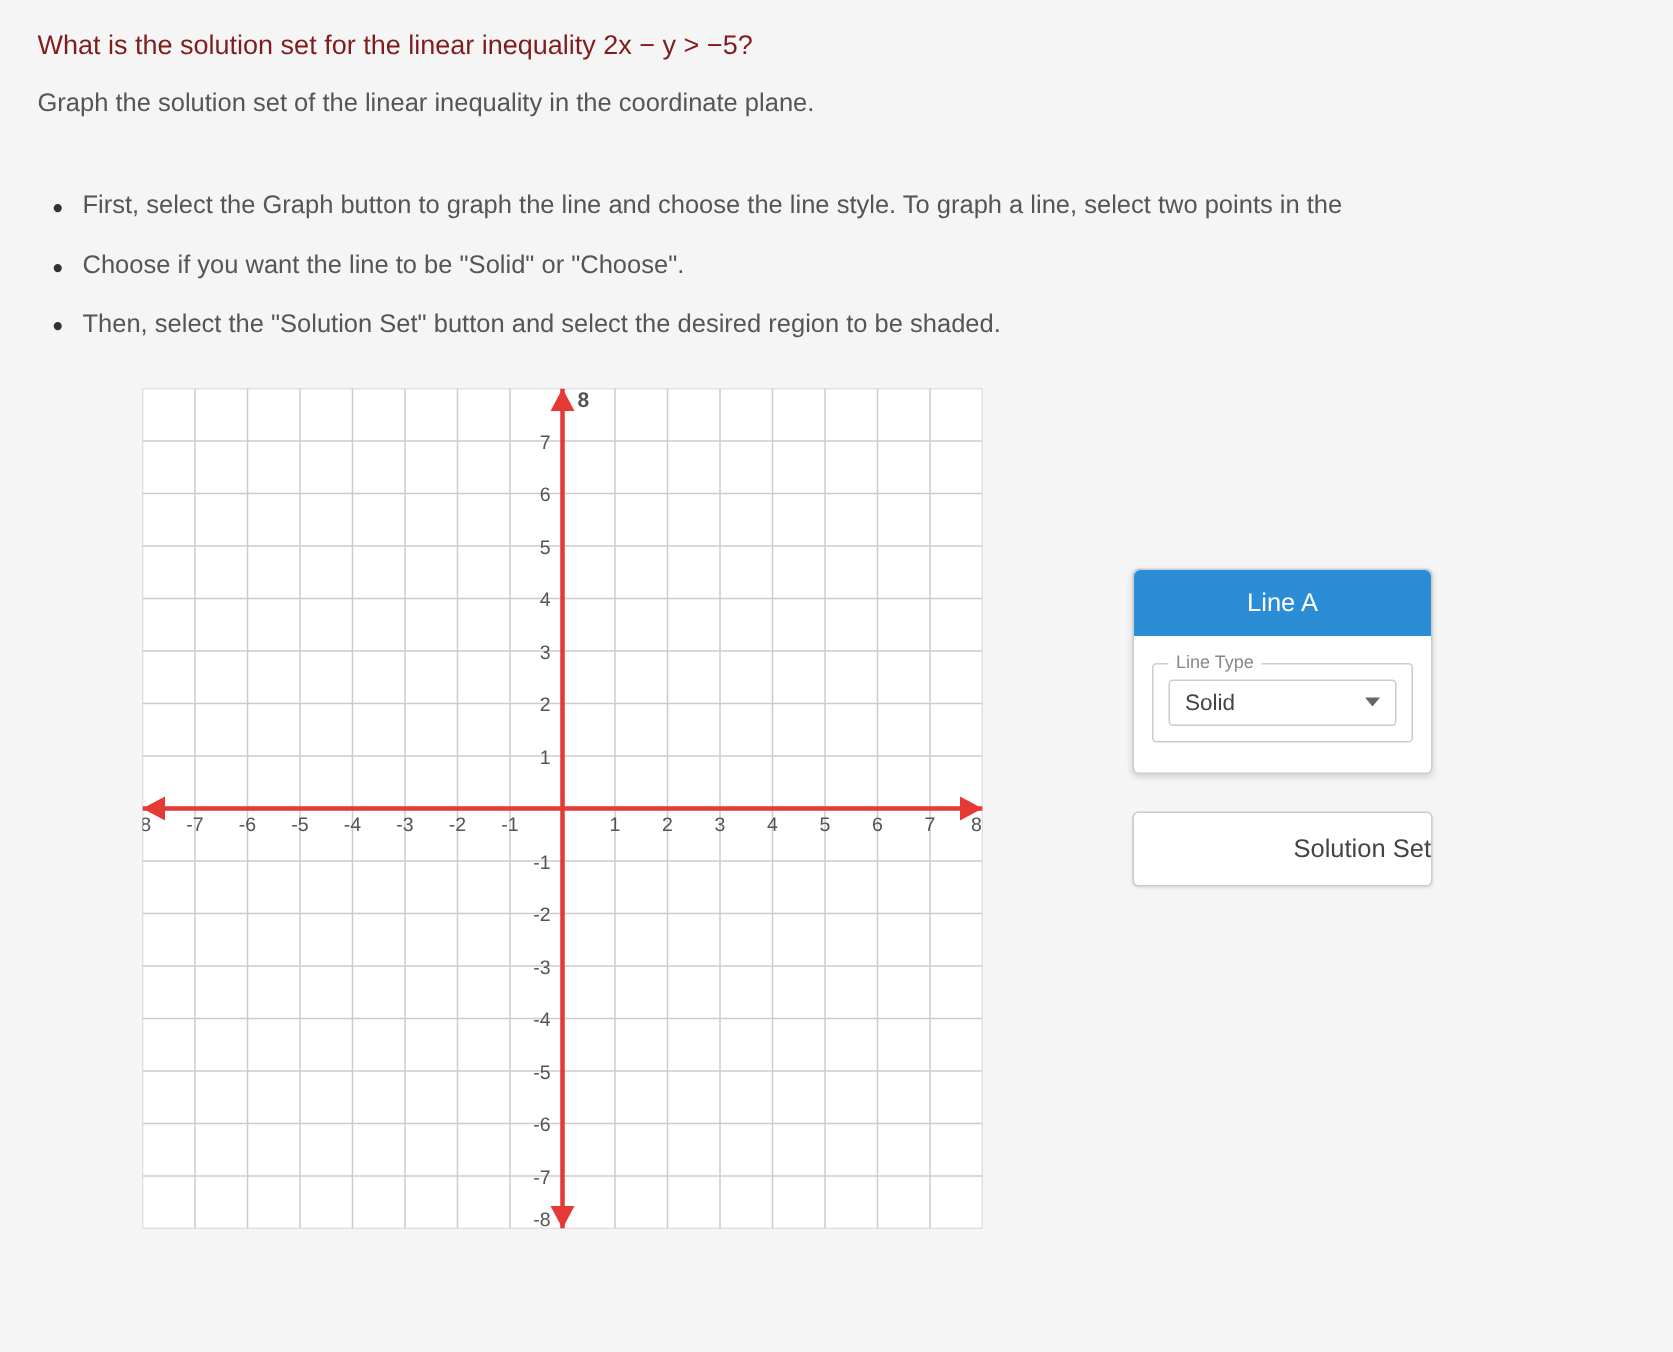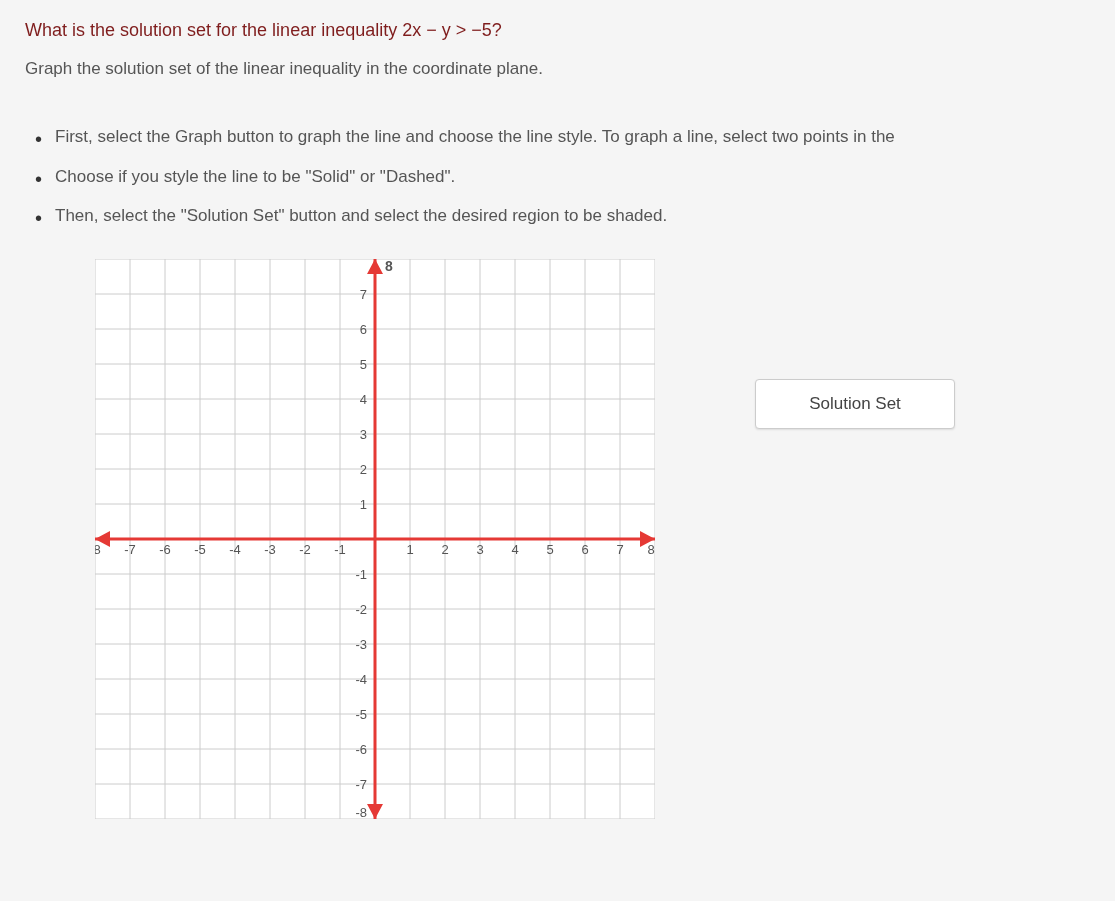--- a/index.html
+++ b/index.html
@@ -123,41 +123,41 @@
       width: 0; height: 0;
       border-left: 5px solid transparent;
       border-right: 5px solid transparent;
       border-top: 6px solid #666;
     }
     .solution-btn {
       border: 1px solid #ccc;
       border-radius: 4px;
       background: #fff;
       padding: 14px 0;
-      text-align: center;
+      text-align: right;
       font-size: 17px;
       color: #444;
       cursor: pointer;
       box-shadow: 0 1px 2px rgba(0,0,0,0.1);
     }
   </style>
 </head>
 <body>
 
 <div class="content">
 
   <p class="question-title">
     <span>What is the solution set for the linear inequality </span><span>2x − y &gt; −5</span><span>?</span>
   </p>
 
   <p class="question-sub">Graph the solution set of the linear inequality in the coordinate plane.</p>
 
   <ul class="instructions">
     <li>First, select the Graph button to graph the line and choose the line style. To graph a line, select two points in the</li>
-    <li>Choose if you style the line to be "Solid" or "Dashed".</li>
+    <li>Choose if you want the line to be "Solid" or "Choose".</li>
     <li>Then, select the "Solution Set" button and select the desired region to be shaded.</li>
   </ul>
 
   <div class="main-area">
     <div class="graph-container">
       <svg class="graph" viewBox="0 0 560 560">
 
         <rect x="0" y="0" width="560" height="560" fill="#fff"></rect>
 
         <g>
@@ -237,17 +237,27 @@
           <text class="tick-label" x="272" y="460" text-anchor="end">-5</text>
           <text class="tick-label" x="272" y="495" text-anchor="end">-6</text>
           <text class="tick-label" x="272" y="530" text-anchor="end">-7</text>
           <text class="tick-label" x="272" y="558" text-anchor="end">-8</text>
         </g>
         <text class="axis-label" x="290" y="12">8</text>
       </svg>
     </div>
 
     <div class="controls">
+      <div class="line-card">
+        <div class="line-card-header">Line A</div>
+        <div class="fieldset-wrap">
+          <span class="fieldset-legend">Line Type</span>
+          <div class="select-box">
+            <span>Solid</span>
+            <span class="caret"></span>
+          </div>
+        </div>
+      </div>
       <div class="solution-btn">Solution Set</div>
     </div>
   </div>
 
 </div>
 
 </body></html>

